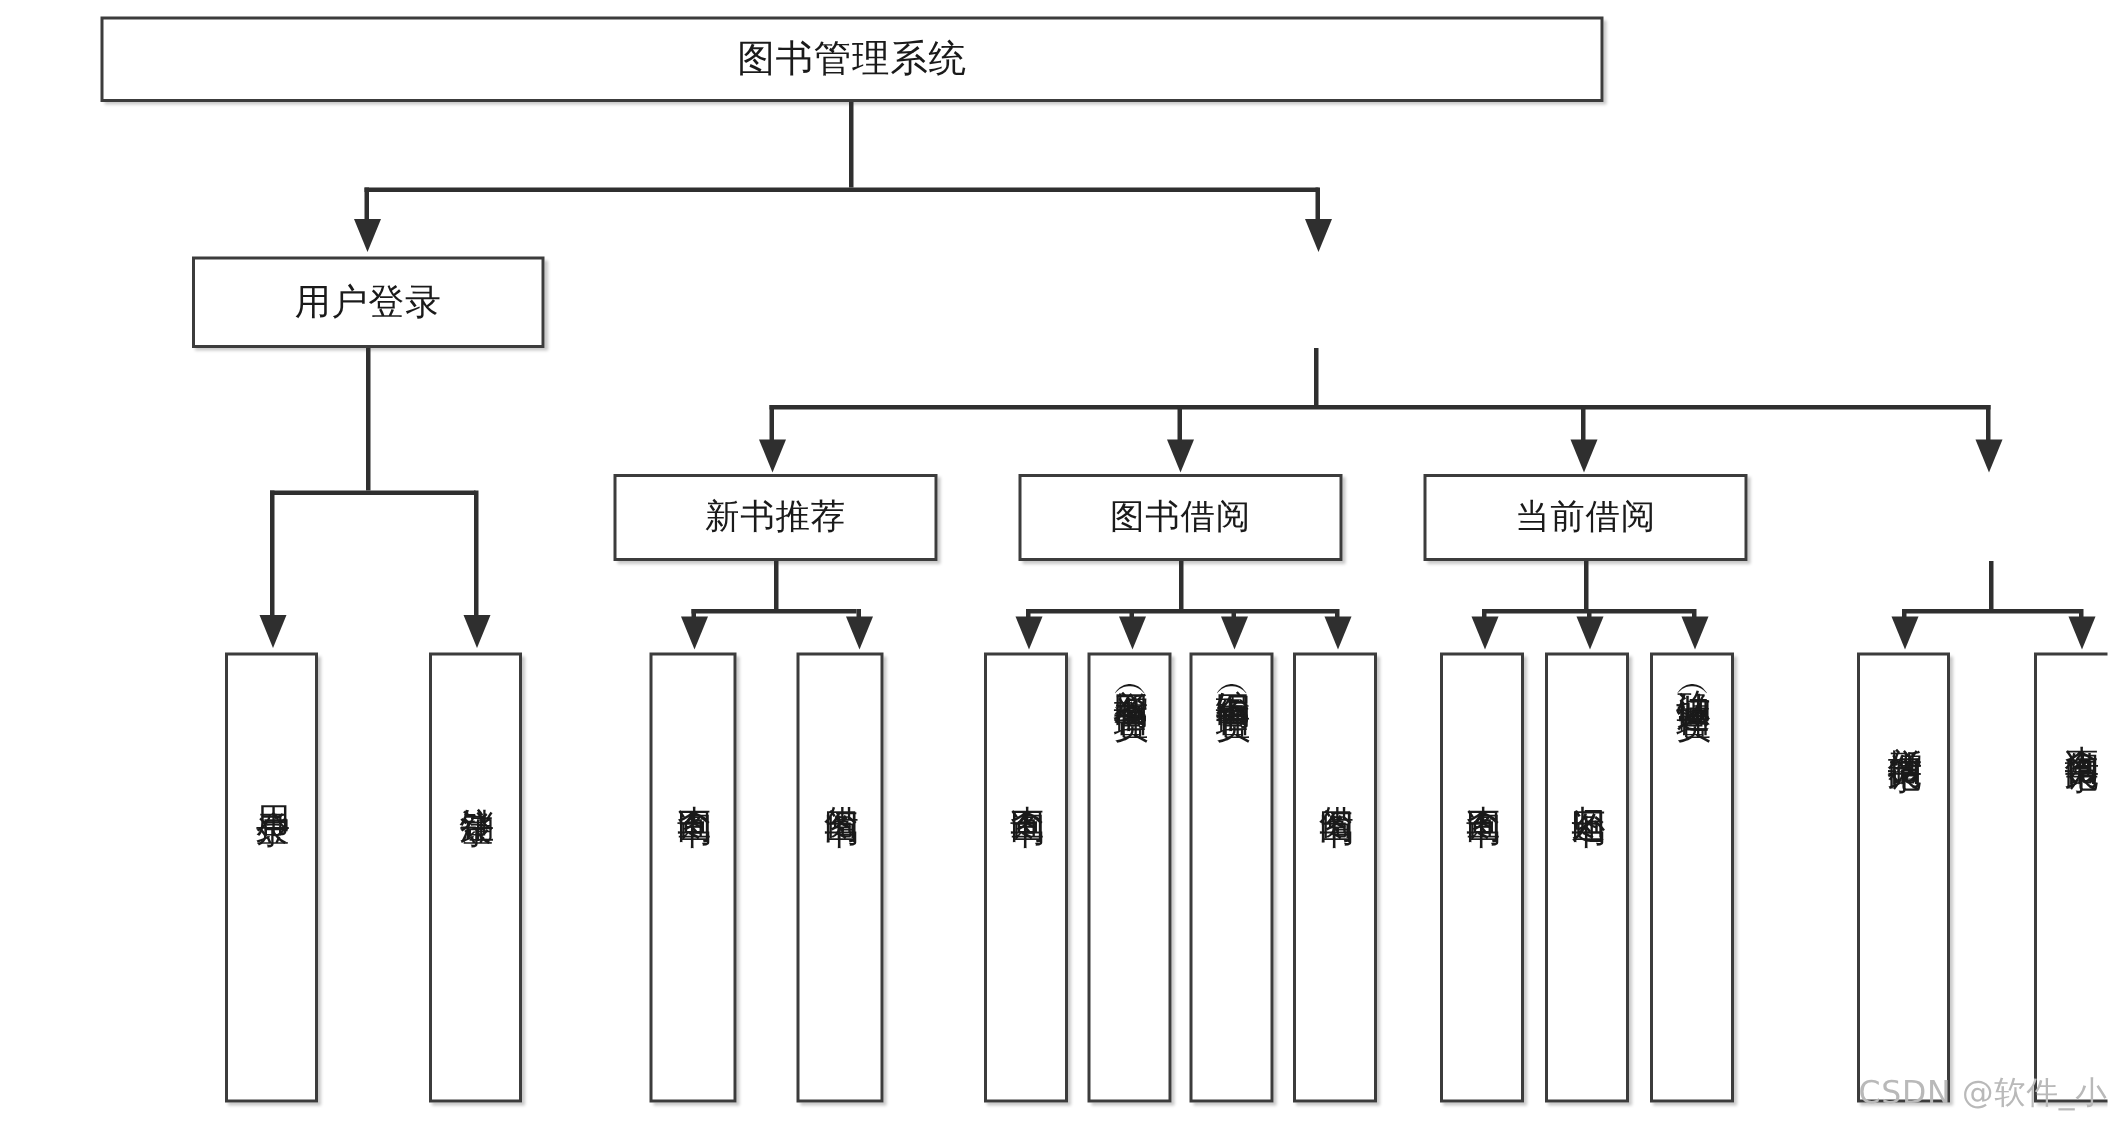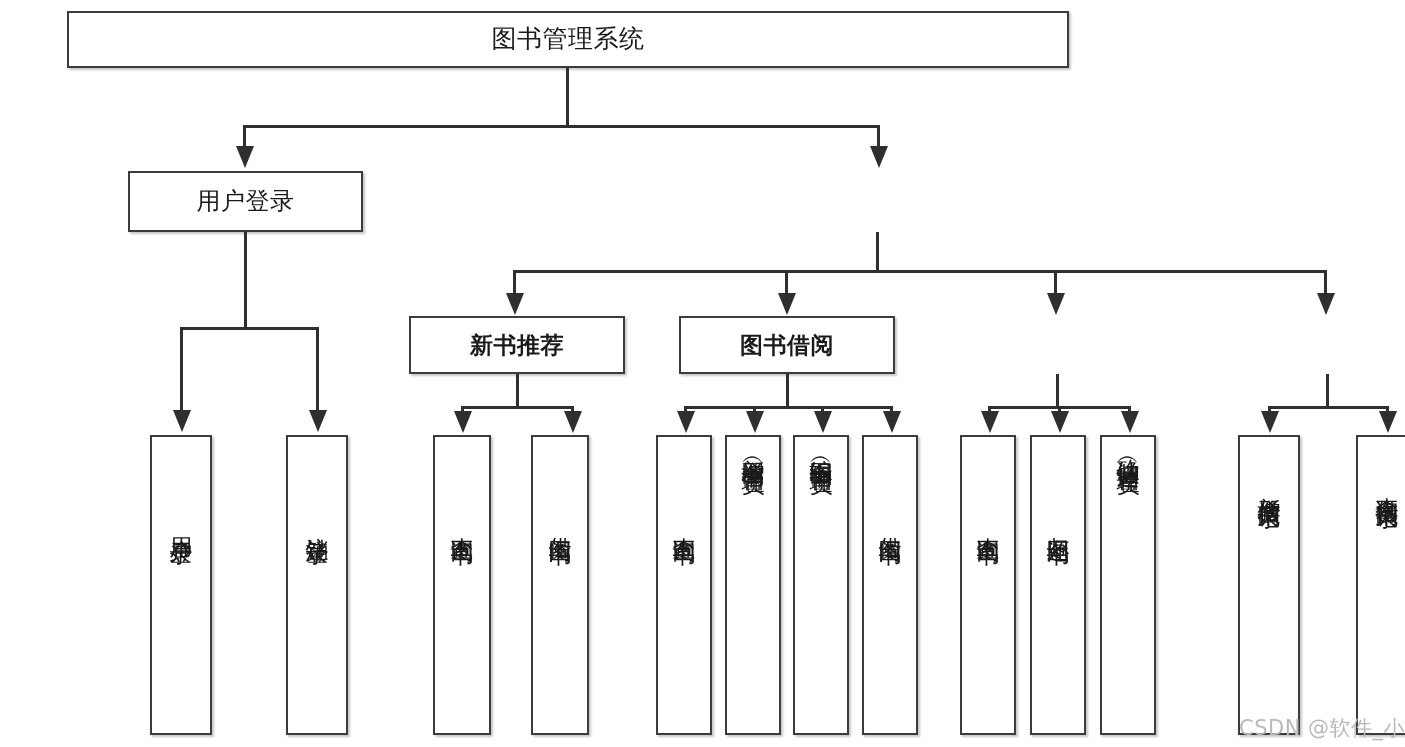--- a/index.html
+++ b/index.html
@@ -37,21 +37,21 @@
     line-height: 1.05;
     letter-spacing: 0.5px;
   }
 
   
   .node.root { }
   .node.root .node-label { font-size: 25px; }
 
   
   .node.lvl2 .node-label { font-size: 24px; }
-  .node.lvl3 .node-label { font-size: 23px; font-weight: bold; }
+  .node.lvl3 .node-label { font-size: 23px; }
 
   
   .node.leaf {
     align-items: flex-start;
     justify-content: center;
     padding-top: 4px;
   }
   .node.leaf .node-label {
     writing-mode: vertical-rl;
     text-orientation: upright;
@@ -148,20 +148,23 @@
   <div class="arrowhead" style="left:1000px; top:293px;"></div>
 
   <div class="arrow" style="left:1277px; top:270px; height:24px;"></div>
   <div class="arrowhead" style="left:1270px; top:293px;"></div>
 
   <div class="node lvl3" style="left:362px; top:316px; width:216px; height:58px;">
     <span class="node-label">新书推荐</span>
   </div>
   <div class="node lvl3" style="left:632px; top:316px; width:216px; height:58px;justify-content:center;">
     <span class="node-label">图书借阅</span>
+  </div>
+  <div class="node lvl3" style="left:902px; top:316px; width:216px; height:58px;">
+    <span class="node-label">当前借阅</span>
   </div>
 
   <div class="vline" style="left:469px; top:374px; height:32px;"></div>
   <div class="hline" style="left:414px; top:406px; width:110px;"></div>
   <div class="arrow" style="left:414px; top:406px; height:6px;"></div>
   <div class="arrowhead" style="left:407px; top:411px;"></div>
   <div class="arrow" style="left:524px; top:406px; height:6px;"></div>
   <div class="arrowhead" style="left:517px; top:411px;"></div>
 
   <div class="vline" style="left:739px; top:374px; height:32px;"></div>

